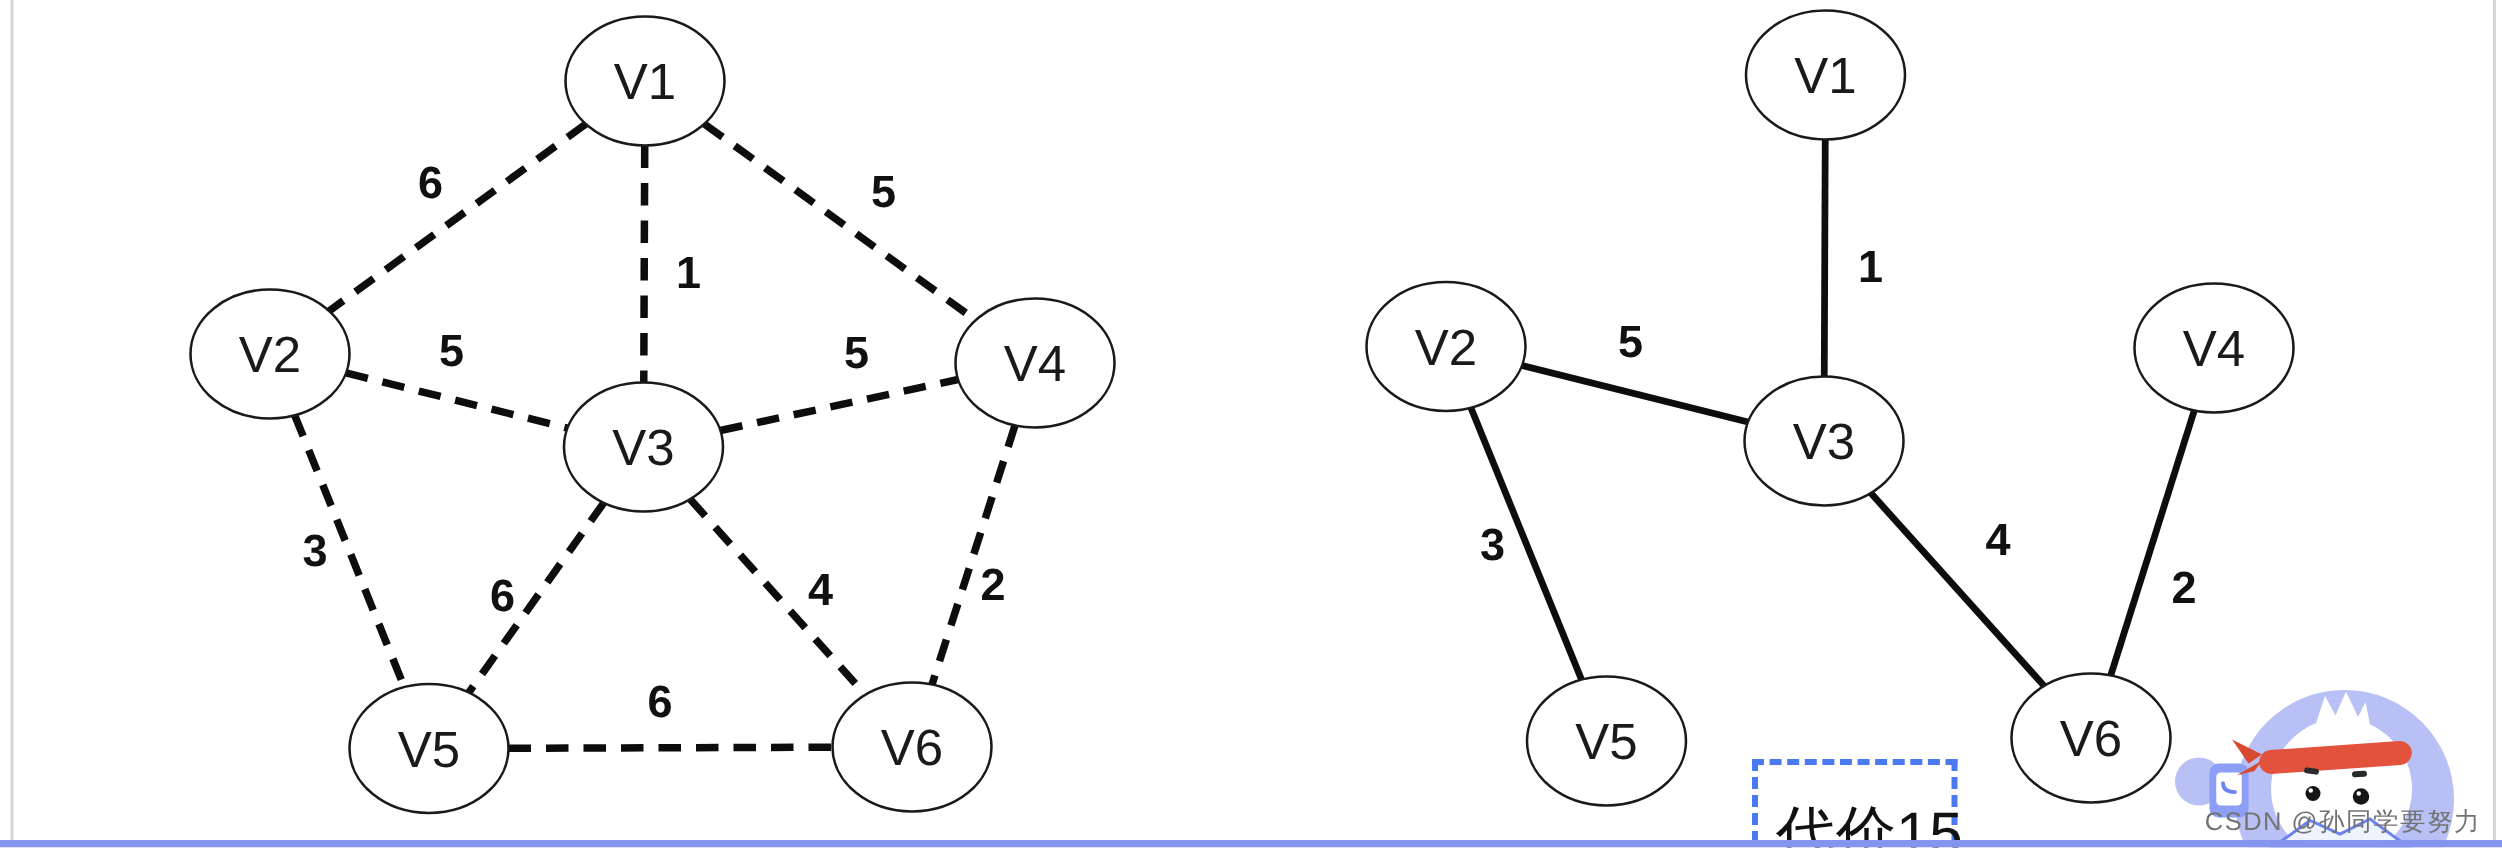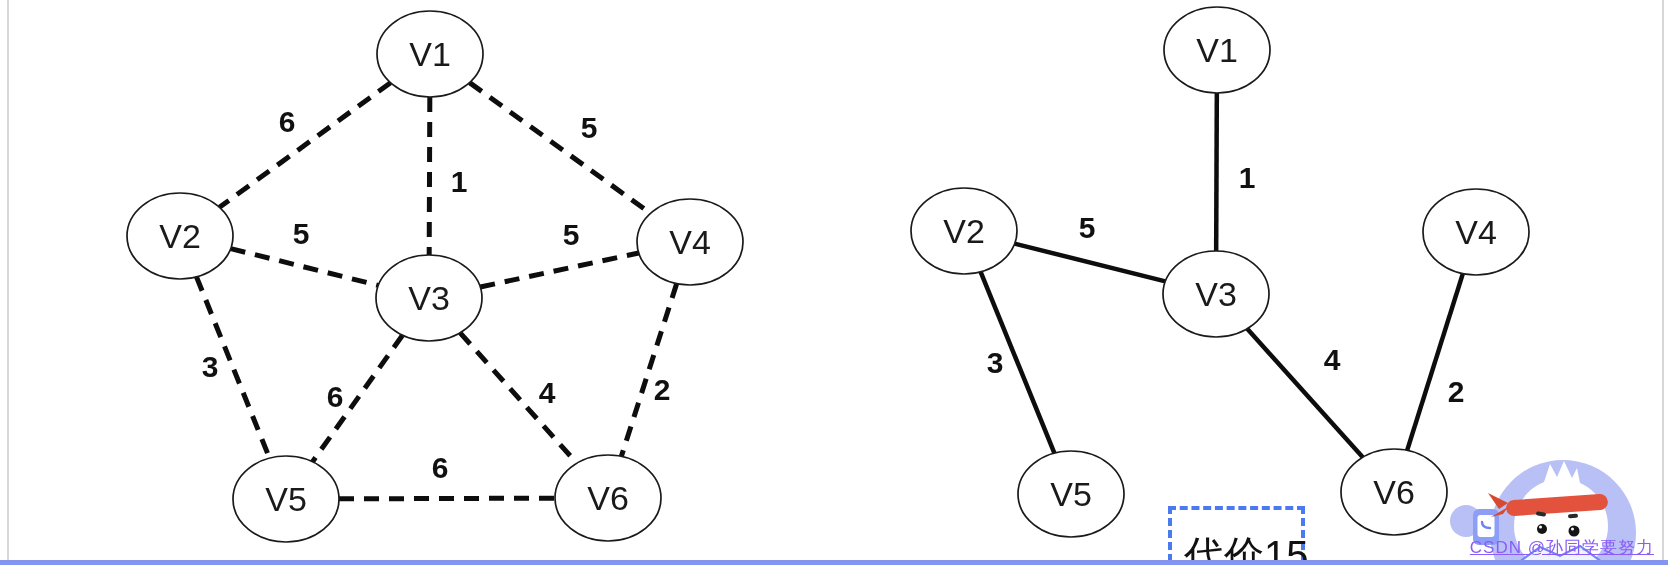--- a/index.html
+++ b/index.html
@@ -24,22 +24,22 @@
     position:absolute;left:1168px;top:506px;width:137px;height:80px;
     border:4px dashed #4a79f0;box-sizing:border-box;
     font-size:40px;color:#111;padding:18px 0 0 12px;
     font-family:"Liberation Sans",sans-serif;white-space:nowrap;
   }
 
   #mascot{position:absolute;left:1430px;top:450px;}
 
   #watermark{
     position:absolute;right:14px;top:536px;width:500px;
-    text-align:right;font-size:17px;color:#8b5cf6;
-    letter-spacing:1px;font-family:"Liberation Sans",sans-serif;text-decoration:underline;
+    text-align:right;font-size:17px;color:#737373;
+    letter-spacing:1px;font-family:"Liberation Sans",sans-serif;
   }
 </style>
 </head>
 <body>
 
 <div class="frame-line" id="left-border"></div>
 <div class="frame-line" id="right-border"></div>
 
 <svg id="graph-canvas" width="1668" height="565" viewBox="0 0 1668 565">
   <g>

